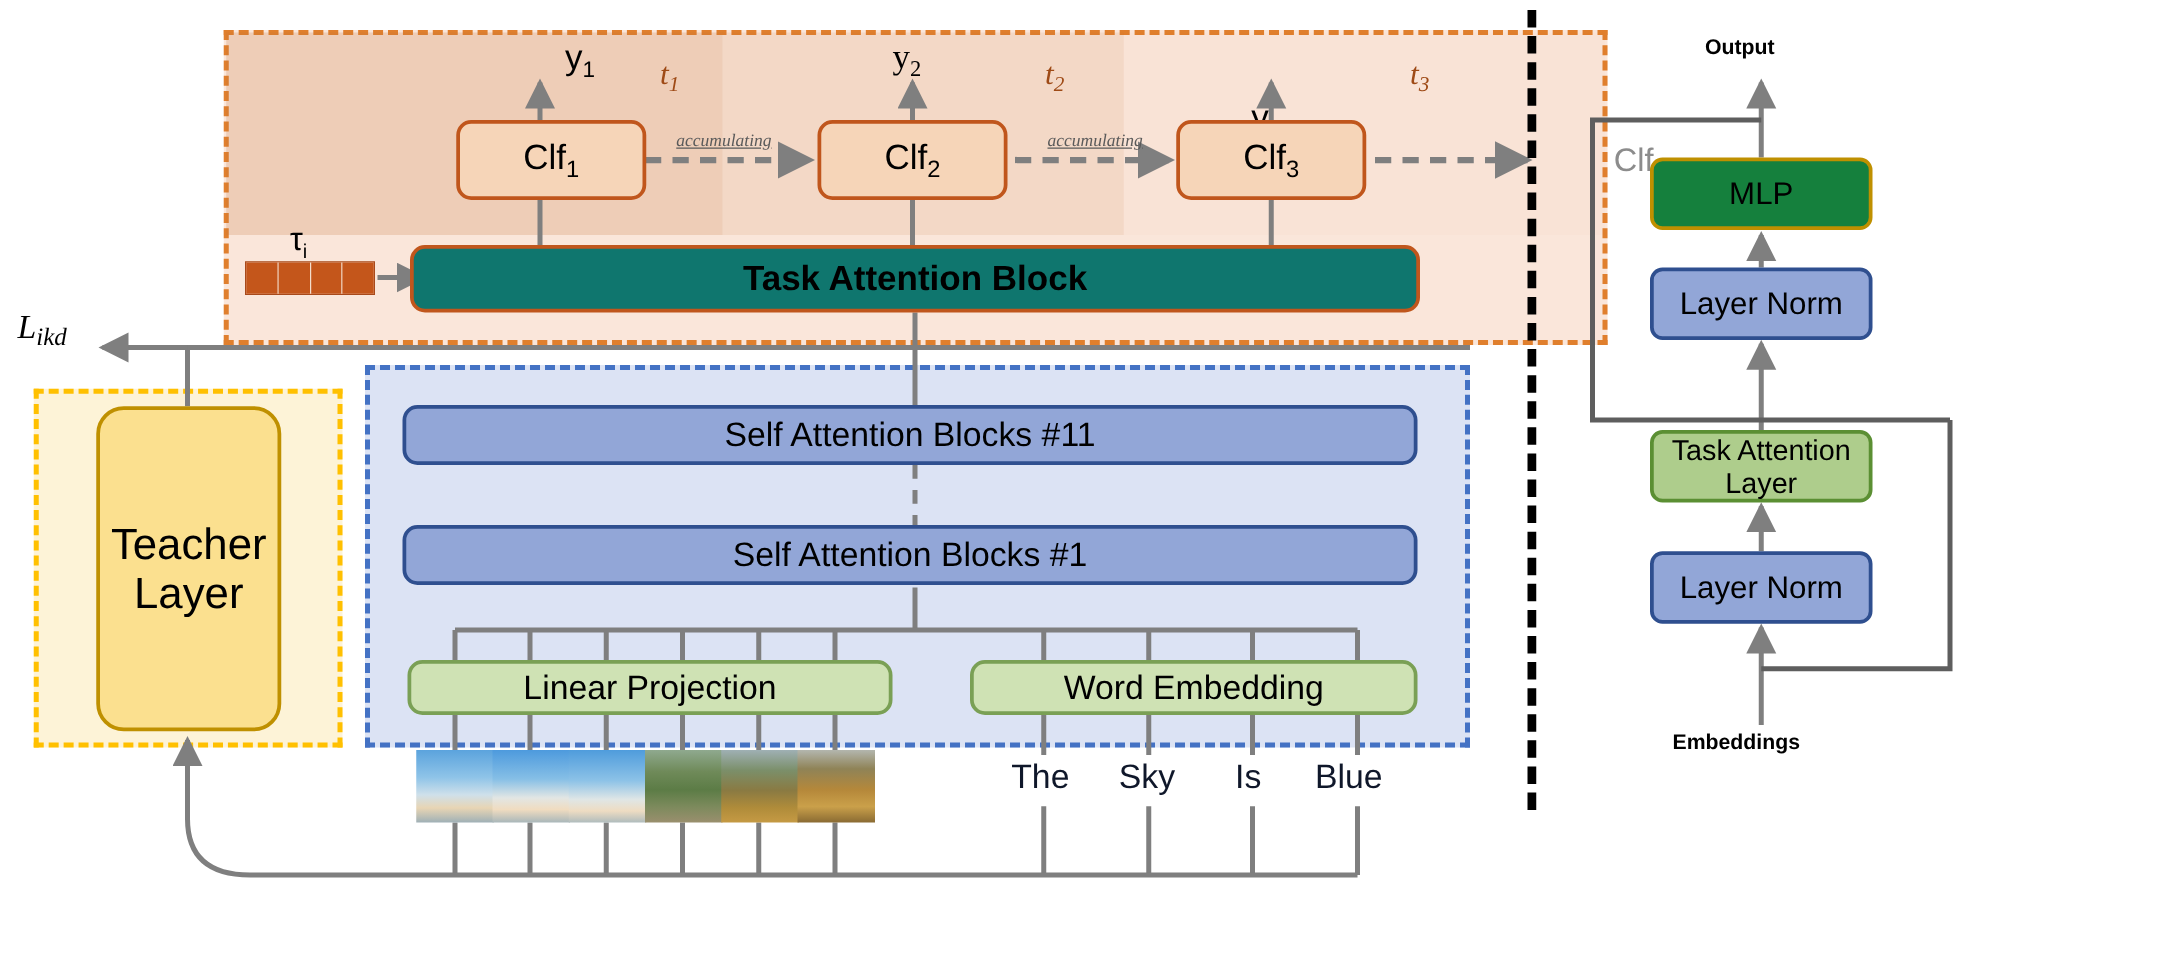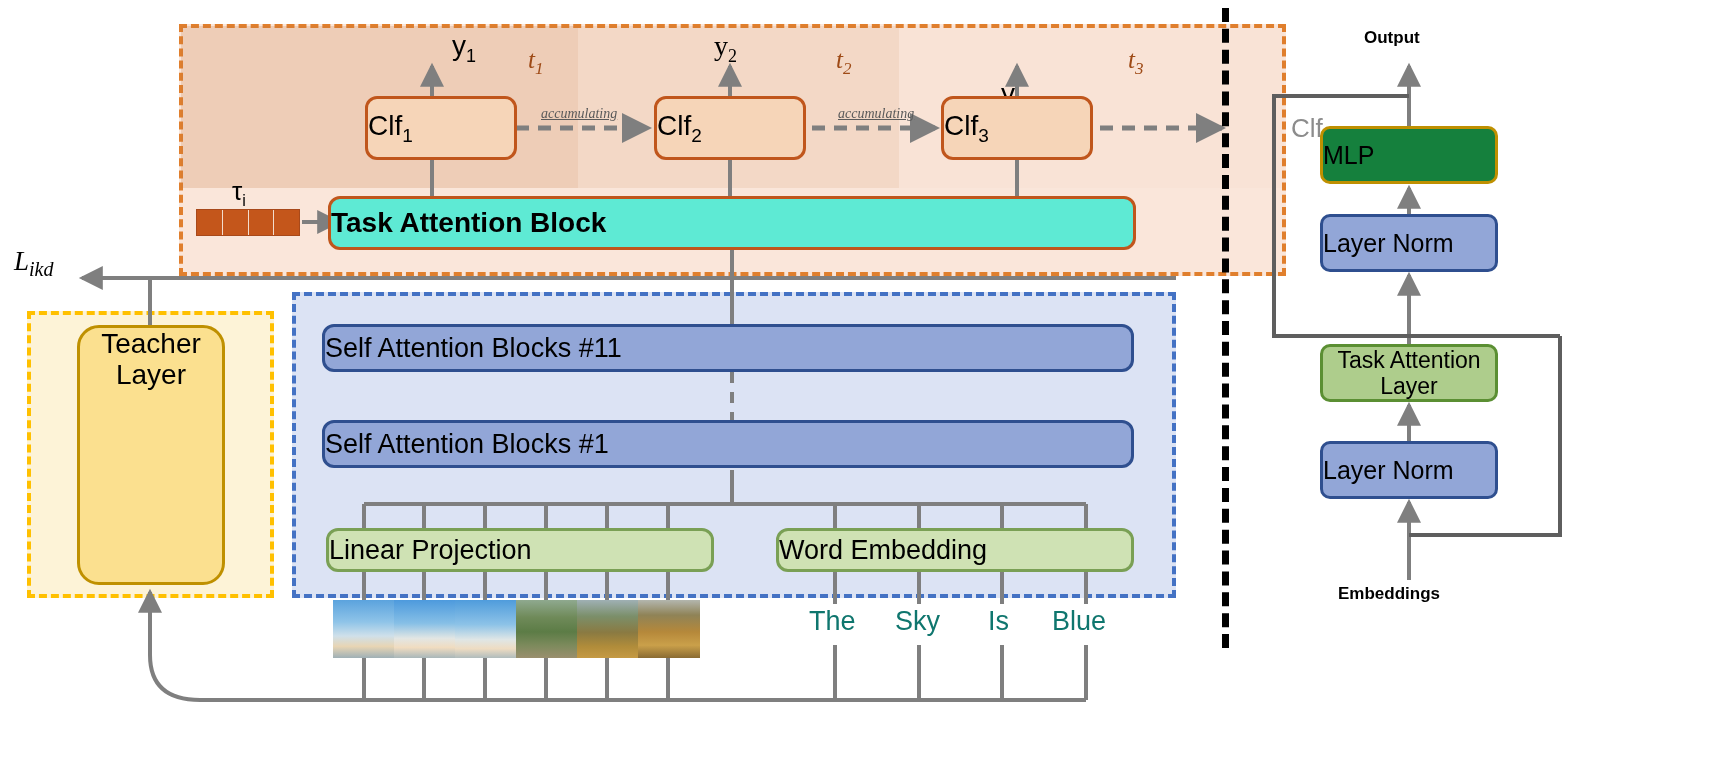--- a/index.html
+++ b/index.html
@@ -7,21 +7,21 @@
     width:1730px;height:762px;
     background:#ffffff;
     font-family:"Liberation Sans", sans-serif;
     overflow:hidden;
     position:relative;
   }
 
   
   .node{
     position:absolute;
-    display:flex;align-items:center;justify-content:flex-start;
+    display:flex;align-items:center;justify-content:center;
     text-align:center;
     box-sizing:border-box;
     border-radius:12px;
     font-size:27px;
     color:#000;
     line-height:1.12;
   }
 
   
   .dashed{position:absolute;box-sizing:border-box;}
@@ -52,21 +52,21 @@
   }
 
   
   .clf{
     background:#f6d5b8;border:3px solid #c0561c;
     width:152px;height:64px;font-size:28px;
   }
   
   #task-attention-block{
     left:328px;top:196px;width:808px;height:54px;
-    background:#5eead4;border:3px solid #c0561c;
+    background:#0f766e;border:3px solid #c0561c;
     font-size:28px;font-weight:600;
   }
   
   #tau-tokens{
     position:absolute;left:196px;top:209px;width:104px;height:27px;
     display:flex;border:1px solid #a8491a;box-sizing:border-box;
   }
   #tau-tokens i{flex:1;background:#c4561b;border-right:1px solid #f3ddcd;display:block;}
   #tau-tokens i:last-child{border-right:none;}
   #tau-label{position:absolute;left:232px;top:176px;font-size:26px;color:#000;}
@@ -79,21 +79,21 @@
   }
   
   .green{
     background:#cfe2b4;border:3px solid #7aa055;
     height:44px;font-size:27px;
   }
   
   #teacher-sabs{
     left:77px;top:325px;width:148px;height:260px;
     background:#fbe08f;border:3px solid #bf9000;
-    border-radius:22px;font-size:28px;flex-direction:column;
+    border-radius:22px;font-size:35px;flex-direction:column;
   }
 
   
   .rnode{width:178px;height:58px;font-size:25px;border-radius:10px;}
   #mlp-box{left:1320px;top:126px;background:#15803d;border:3px solid #bf9000;}
   #ln-top-box{left:1320px;top:214px;background:#92a6d7;border:3px solid #2f4f8f;}
   #tal-box{left:1320px;top:344px;background:#aecd8c;border:3px solid #5b8f33;height:58px;flex-direction:column;font-size:23px;line-height:1.15;}
   #ln-bot-box{left:1320px;top:441px;background:#92a6d7;border:3px solid #2f4f8f;}
 
   .blabel{position:absolute;font-size:17px;font-weight:bold;color:#000;}
@@ -120,21 +120,21 @@
   #divider{
     position:absolute;left:1222px;top:8px;width:0;height:640px;
     border-left:7px dashed #000;
   }
 
   
   .patch{position:absolute;top:600px;width:62px;height:58px;
      background-size:cover;background-position:center;}
 
   
-  .word{position:absolute;top:606px;font-size:27px;color:#0f766e;}
+  .word{position:absolute;top:606px;font-size:27px;color:#0f172a;}
 </style>
 </head>
 <body>
 
 <div class="dashed" id="orange-region"></div>
 
 <div class="tcol" id="tcol1"></div>
 <div class="tcol" id="tcol2"></div>
 <div class="tcol" id="tcol3"></div>
 

